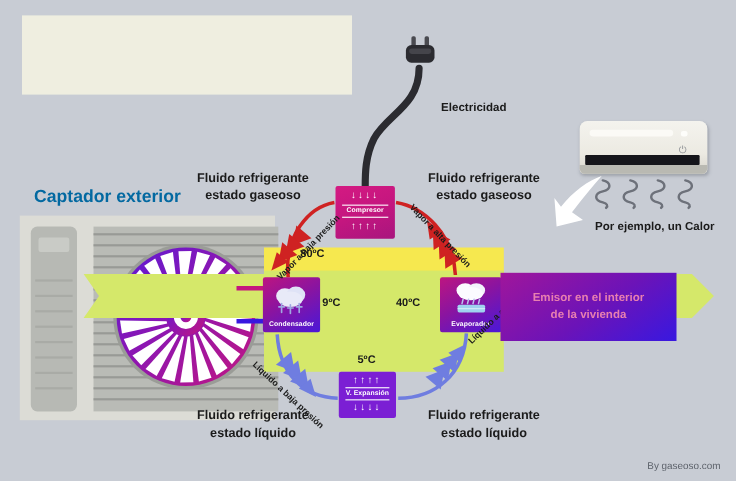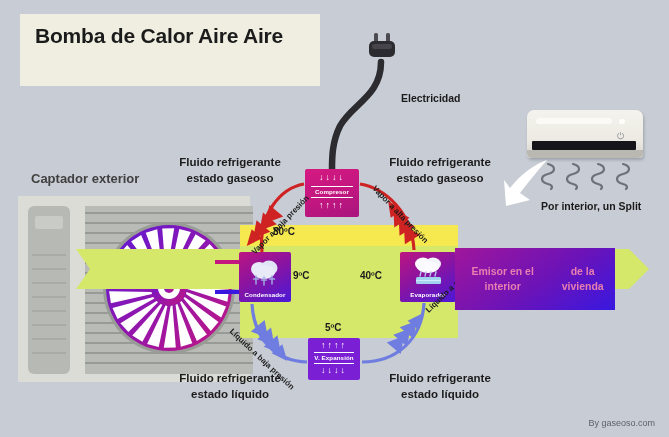--- a/index.html
+++ b/index.html
@@ -44,39 +44,39 @@
     left:85px;top:206px;width:168px;height:168px;
     background:#b9bbb6;
   }
   .grille-line{position:absolute;left:0;width:168px;height:2px;background:#989a96;}
   #fan-shroud{
     left:103px;top:222px;width:132px;height:132px;border-radius:50%;
     background:#9a9c97;
   }
   #fan-wrap{left:105px;top:224px;width:128px;height:128px;}
   #captador-label{
-    left:31px;top:171px;font-size:13px;font-weight:bold;color:#404040;
+    left:31px;top:171px;font-size:16px;font-weight:bold;color:#0369a1;
   }
 
   
   #green-left{left:76px;top:249px;}
   #green-right{left:523px;top:249px;}
 
   
   #yellow-band{left:240px;top:225px;width:218px;height:36px;background:#f6e84f;}
   
   #green-band{left:240px;top:246px;width:218px;height:92px;background:#d5e86a;}
 
   
   #emisor{
     left:455px;top:248px;width:160px;height:62px;
     background:linear-gradient(145deg,#a0169b 0%,#6b13b8 55%,#3818e0 100%);
   }
   #emisor-text{
-    position:absolute;inset:0;display:flex;flex-direction:row;
+    position:absolute;inset:0;display:flex;flex-direction:column;
     align-items:center;justify-content:center;
     color:#e87fb0;font-size:10.5px;font-weight:bold;line-height:1.45;text-align:center;
   }
 
   
   .comp-box{border-radius:2px;}
   #compresor{
     left:305px;top:169px;width:54px;height:48px;
     background:linear-gradient(160deg,#d41a82 0%,#c4167f 50%,#a8157e 100%);
   }
@@ -156,21 +156,20 @@
   #credit{right:14px;bottom:9px;font-size:9px;color:#5d626b;}
 
   svg{display:block;overflow:visible;}
 </style>
 </head>
 <body>
 
 <div class="stage">
 
   <div class="abs" id="title-card">
-    <div id="title-main">Bomba de Calor Aire Aire</div>
   </div>
 
   <div class="abs" id="captador-label">Captador exterior</div>
   <div class="abs" id="outdoor-panel"></div>
   <div class="abs" id="outdoor-side">
     <div class="side-line" style="top:48px"></div>
     <div class="side-line" style="top:62px"></div>
     <div class="side-line" style="top:76px"></div>
     <div class="side-line" style="top:90px"></div>
     <div class="side-line" style="top:104px"></div>
@@ -407,17 +406,17 @@
       <path d="M35,2 C43,4 43,10 35,12 C27,14 27,20 35,22 C39,23 40,25 38,27"></path>
       <path d="M60,2 C68,4 68,10 60,12 C52,14 52,20 60,22 C64,23 65,25 63,27"></path>
       <path d="M85,2 C93,4 93,10 85,12 C77,14 77,20 85,22 C89,23 90,25 88,27"></path>
     </g>
   </svg>
 
   <svg class="abs" id="white-arrow" width="46" height="52" viewBox="0 0 46 52">
     <path d="M44,2 C32,6 18,16 7,30 L1,22 L3,48 L27,42 L17,35 C27,22 37,10 44,2 Z" fill="#ffffff"></path>
   </svg>
 
-  <div class="abs" id="split-caption">Por interior, un Split</div>
+  <div class="abs" id="split-caption">Por ejemplo, un Calor</div>
 
   <div class="abs" id="credit">By gaseoso.com</div>
 
 </div>
 
 </body></html>

